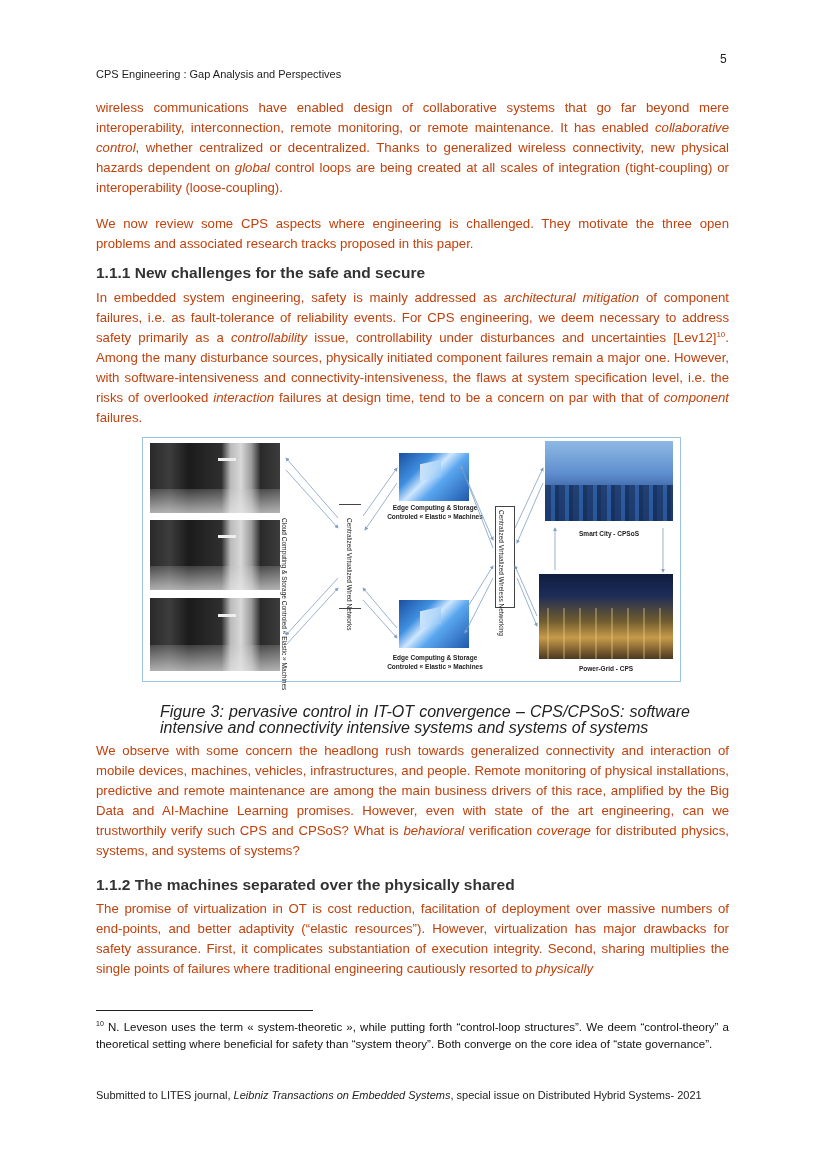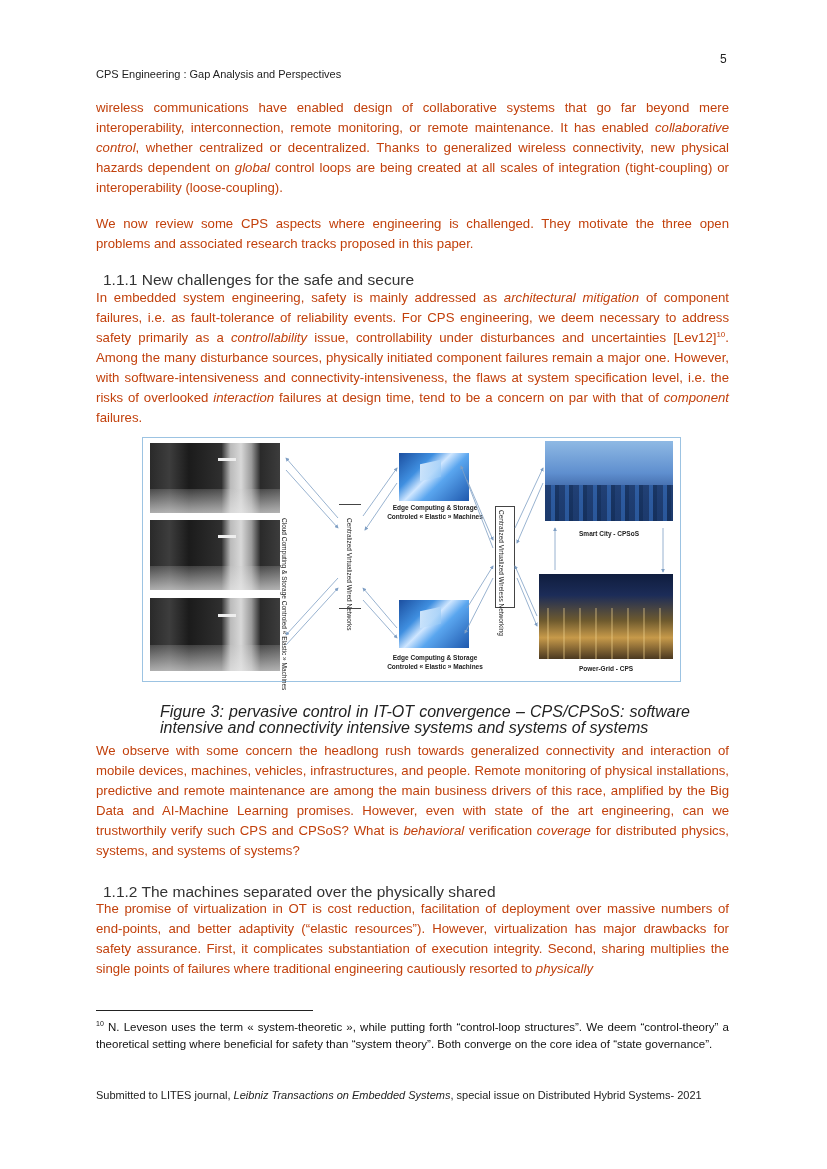--- a/index.html
+++ b/index.html
@@ -4,21 +4,21 @@
 <style>
   html, body { margin: 0; padding: 0; background: #ffffff; }
   body { width: 827px; height: 1169px; position: relative; overflow: hidden;
          font-family: "Liberation Sans", sans-serif; color: #111; }
   .page-num { position: absolute; left: 720px; top: 52px; font-size: 12px; color: #222; }
   .running-head { position: absolute; left: 96px; top: 68px; font-size: 11px; color: #222; }
   .para { position: absolute; left: 96px; width: 633px; font-size: 13.2px; line-height: 20px;
           text-align: justify; color: #c2410c; margin: 0; }
   .para i { font-style: italic; }
   .para sup { font-size: 8px; vertical-align: super; line-height: 0; }
-  .heading { position: absolute; left: 96px; font-size: 15.5px; color: #333; font-weight: normal; margin: 7px; }
+  .heading { position: absolute; left: 96px; font-size: 15.5px; color: #333; font-weight: bold; margin: 0; }
   .figure { position: absolute; left: 142px; top: 437px; width: 539px; height: 245px;
             border: 1.5px solid #9cc3e2; background: #fff; box-sizing: border-box; }
   .photo { position: absolute; overflow: hidden; }
   .server { background: linear-gradient(90deg, #2a2a2a 0%, #3d3d3d 15%, #1b1b1b 30%, #2f2f2f 55%, #bbb 62%, #d8d8d8 70%, #9a9a9a 78%, #2a2a2a 85%, #3c3c3c 100%); }
   .server::before { content: ""; position: absolute; left: 0; right: 0; bottom: 0; height: 35%;
             background: linear-gradient(180deg, rgba(200,200,200,0.2), rgba(230,230,230,0.7)); }
   .server::after { content: ""; position: absolute; left: 52%; top: 22%; width: 14%; height: 4%; background: #eee; }
   .edge { background: linear-gradient(135deg, #1c4fa0 0%, #3f8fe0 30%, #cfe6ff 45%, #5aa6ef 60%, #1f58ad 100%); }
   .edge::after { content: ""; position: absolute; left: 30%; top: 18%; width: 30%; height: 35%;
             background: linear-gradient(120deg, #e9f4ff, #8ec4f5); transform: skewY(-12deg); opacity: 0.85; }

